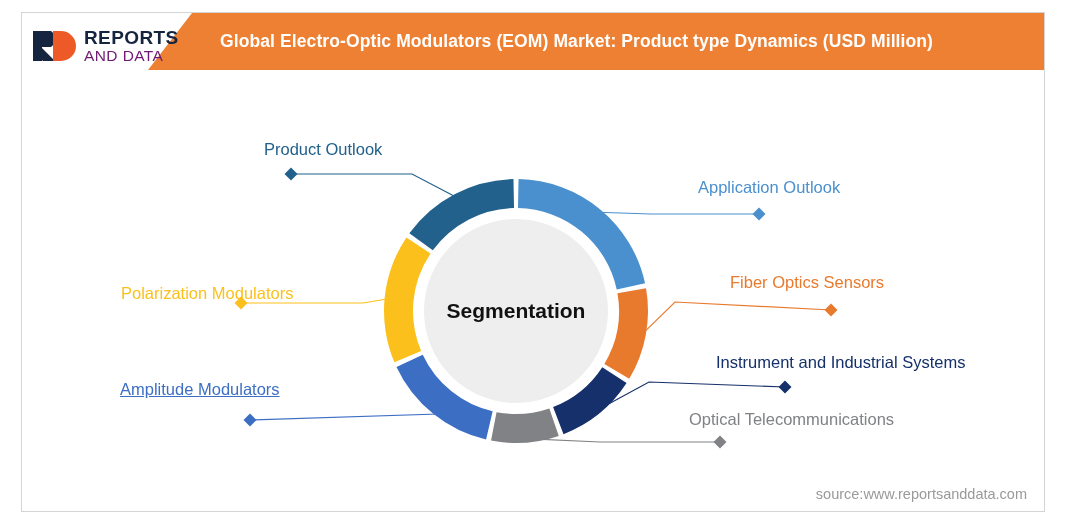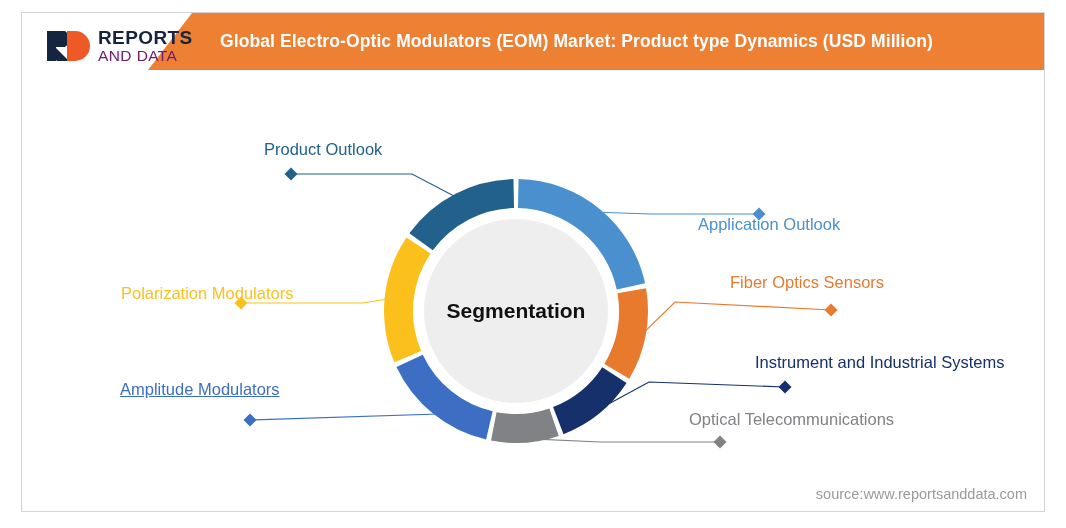--- a/index.html
+++ b/index.html
@@ -52,21 +52,21 @@
     color: #ffffff;
     font-size: 17.5px;
     font-weight: bold;
     letter-spacing: 0.1px;
     white-space: nowrap;
   }
 
   
   #logo {
     position: absolute;
-    left: 23px;
+    left: 9px;
     top: 13px;
     width: 140px;
     height: 40px;
   }
   .logo-mark { position: absolute; left: 0; top: 3px; }
   .logo-text { position: absolute; left: 53px; top: 2px; }
   .logo-l1 {
     font-size: 19px;
     font-weight: bold;
     color: #16253f;
@@ -158,23 +158,23 @@
           <polygon points="698,365.5 704.5,372 698,378.5 691.5,372" fill="#808285"></polygon>
           <polygon points="228,343.5 234.5,350 228,356.5 221.5,350" fill="#3c6fc4"></polygon>
           <polygon points="219,226.5 225.5,233 219,239.5 212.5,233" fill="#fbc01b"></polygon>
           <polygon points="269,97.5 275.5,104 269,110.5 262.5,104" fill="#21618c"></polygon>
         </g>
     </svg>
 
     <div id="centerlabel" class="lbl" style="font-size: 21px; font-weight: bold; color: rgb(17, 17, 17); left: 424.57px; top: 232px;">Segmentation</div>
 
     <div id="labels">
-        <div class="lbl" style="left: 676px; top: 108px; color: rgb(74, 144, 206); margin-top: 37px;">Application Outlook</div>
+        <div class="lbl" style="left: 676px; top: 108px; color: rgb(74, 144, 206);">Application Outlook</div>
         <div class="lbl" style="left: 708px; top: 203px; color: rgb(232, 122, 46);">Fiber Optics Sensors</div>
-        <div class="lbl" style="left: 733px; top: 283px; color: rgb(21, 48, 107);">Instrument and Industrial Systems</div>
+        <div class="lbl" style="left: 694px; top: 283px; color: rgb(21, 48, 107);">Instrument and Industrial Systems</div>
         <div class="lbl" style="left: 667px; top: 340px; color: rgb(128, 130, 133);">Optical Telecommunications</div>
         <div class="lbl" style="left: 98px; top: 310px; color: rgb(60, 111, 196); text-decoration: underline;">Amplitude Modulators</div>
         <div class="lbl" style="left: 99px; top: 194px; color: rgb(251, 192, 27); margin-top: 20px;">Polarization Modulators</div>
         <div class="lbl" style="left: 242px; top: 70px; color: rgb(33, 97, 140);">Product Outlook</div>
       </div>
   </div>
 
   <div id="source">source:www.reportsanddata.com</div>
 
 </div>

